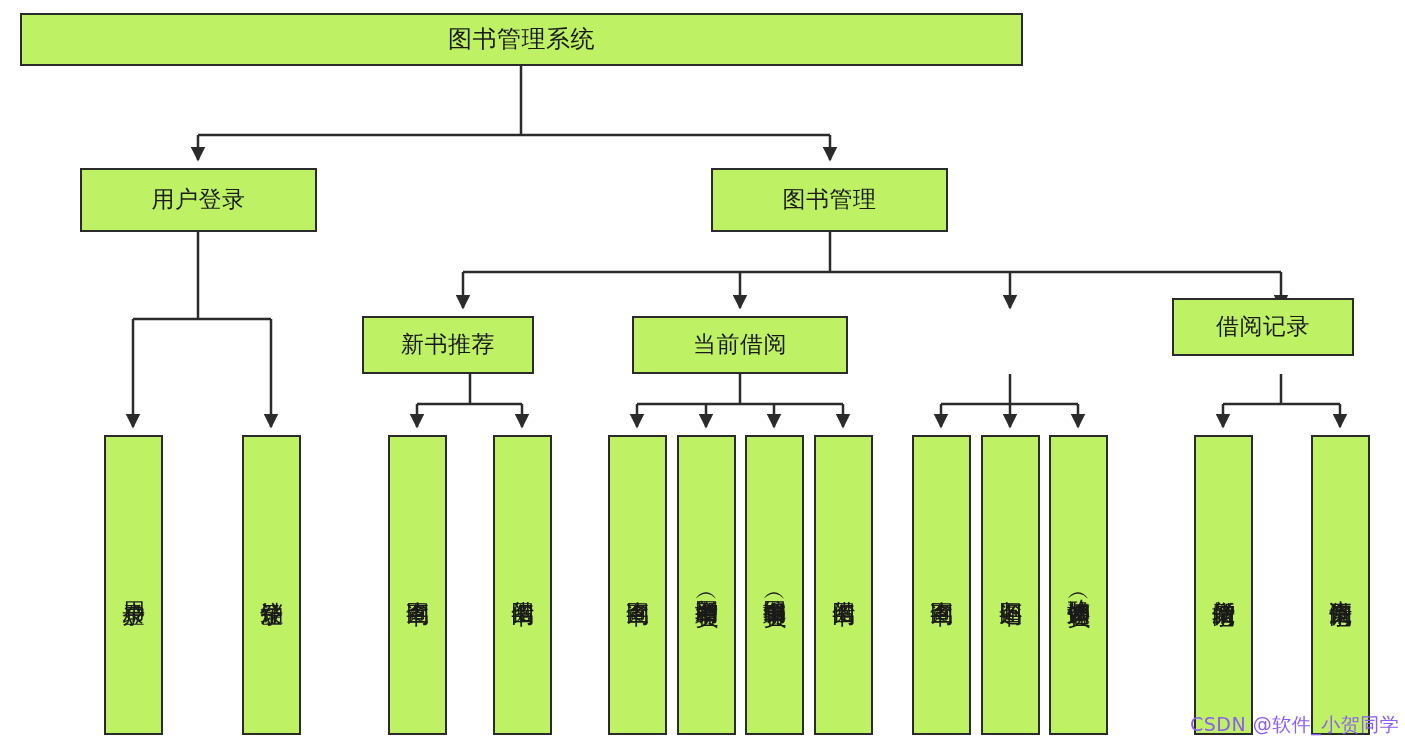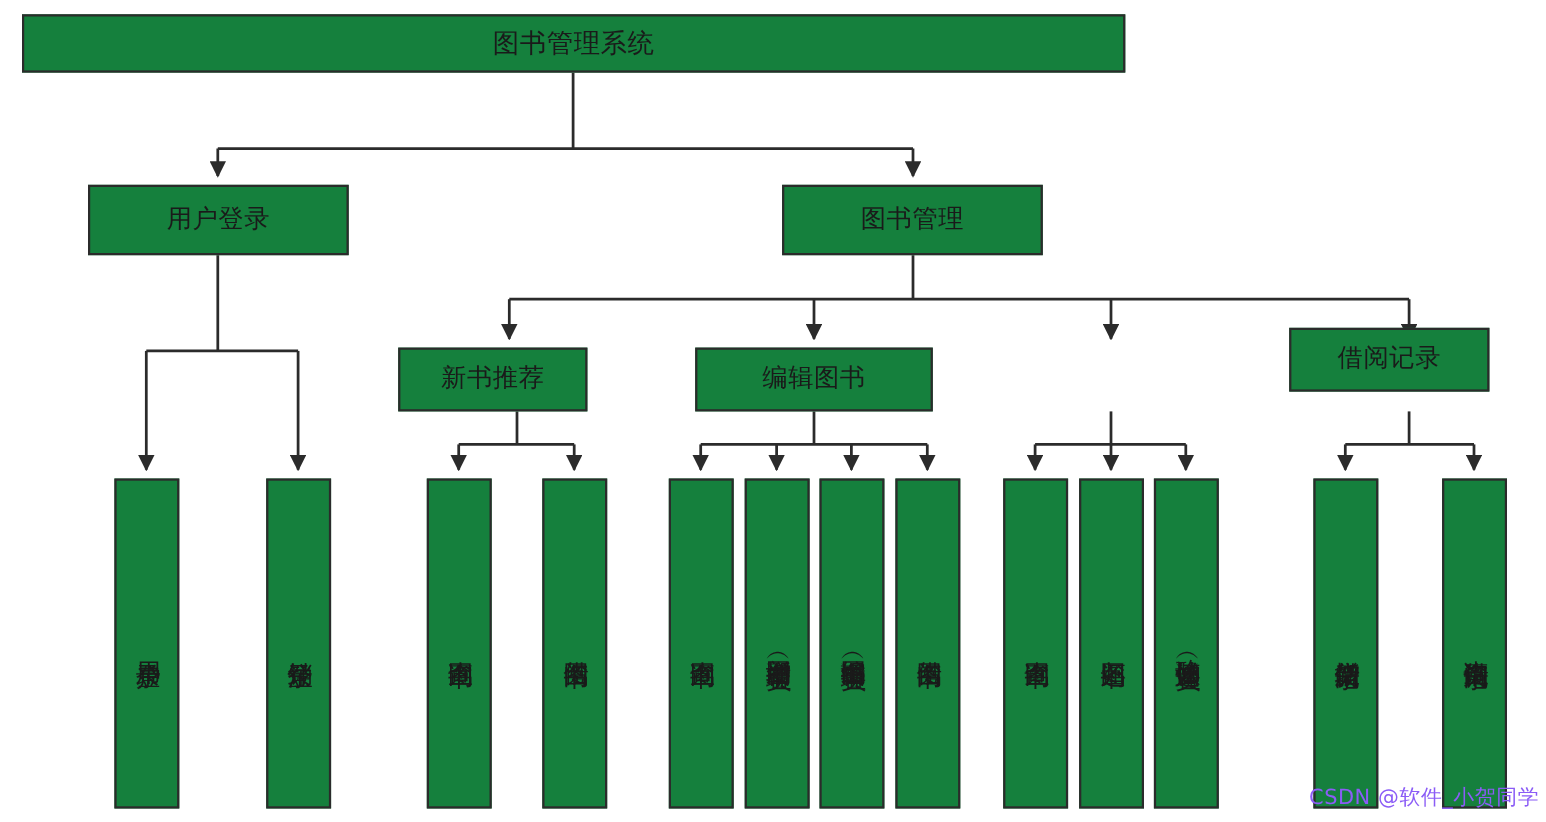--- a/index.html
+++ b/index.html
@@ -20,21 +20,21 @@
   #edges {
     position: absolute;
     left: 0;
     top: 0;
     width: 1405px;
     height: 747px;
   }
   .node {
     position: absolute;
     box-sizing: border-box;
-    background: #15803d;
+    background: #bef264;
     border: 2.5px solid #2b2b2b;
     display: flex;
     align-items: center;
     justify-content: center;
     color: #1a1a1a;
   }
   .node-h {
     font-size: 23px;
     letter-spacing: 0.5px;
     line-height: 1.1;
@@ -121,21 +121,21 @@
     <span class="node-h">用户登录</span>
   </div>
   <div class="node" style="left:711px; top:168px; width:237px; height:64px;">
     <span class="node-h">图书管理</span>
   </div>
 
   <div class="node" style="left:362px; top:316px; width:172px; height:58px;">
     <span class="node-h">新书推荐</span>
   </div>
   <div class="node" style="left:632px; top:316px; width:216px; height:58px;">
-    <span class="node-h">编辑图书</span>
+    <span class="node-h">当前借阅</span>
   </div>
   <div class="node" style="left:1172px; top:298px; width:182px; height:58px;">
     <span class="node-h">借阅记录</span>
   </div>
 
   <div class="node" style="left:104px; top:435px; width:59px; height:300px;">
     <span class="node-v">用户登录</span>
   </div>
   <div class="node" style="left:242px; top:435px; width:59px; height:300px;">
     <span class="node-v">注销登录</span>

